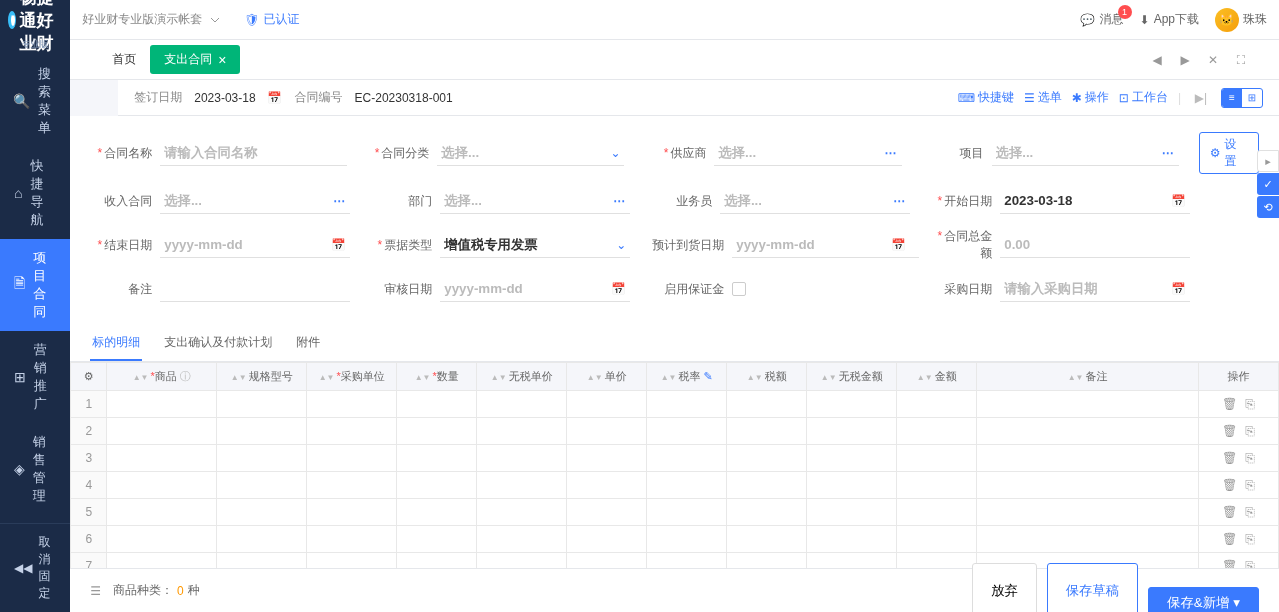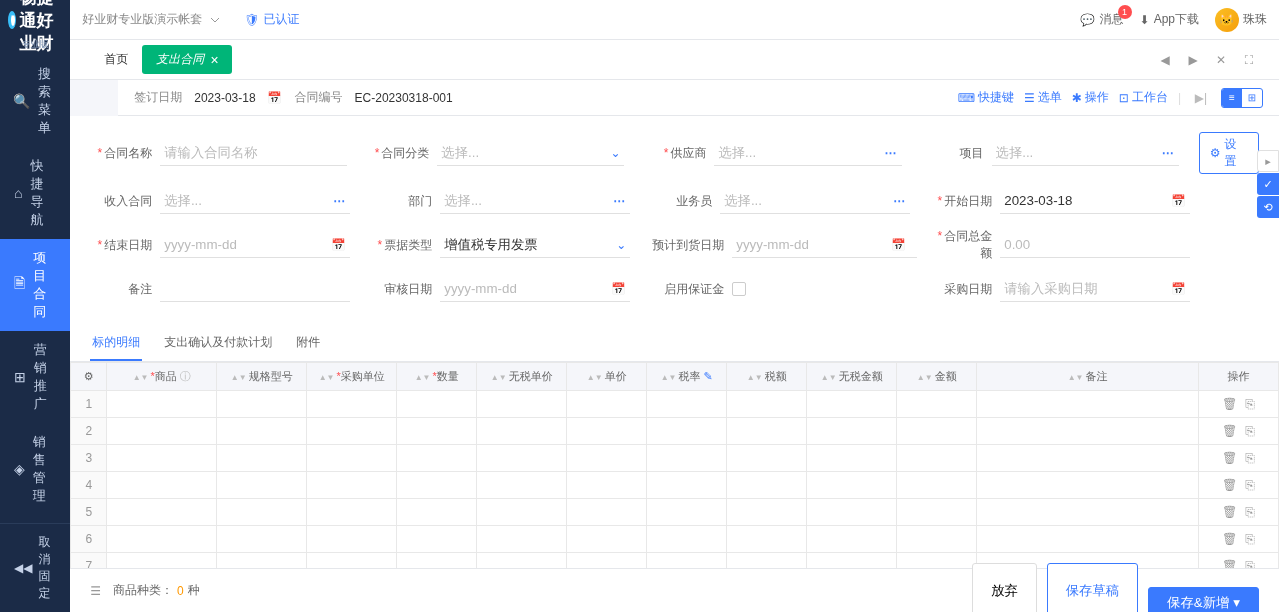--- a/index.html
+++ b/index.html
@@ -26,23 +26,23 @@
     .topbar { height: 40px; background: #fff; display: flex; align-items: center; padding: 0 12px; border-bottom: 1px solid #e5e7eb; }
     .account-select { display: flex; align-items: center; gap: 8px; color: #888; cursor: pointer; }
     .chevron-down { width: 10px; height: 10px; display: inline-block; }
     .verified { margin-left: 24px; color: #3a7afe; display: flex; align-items: center; gap: 4px; }
     .topbar-right { margin-left: auto; display: flex; align-items: center; gap: 16px; color: #666; }
     .topbar-btn { display: flex; align-items: center; gap: 4px; cursor: pointer; position: relative; }
     .badge { position: absolute; top: -6px; right: -8px; background: #ff4d4f; color: #fff; border-radius: 8px; min-width: 14px; height: 14px; font-size: 9px; display: flex; align-items: center; justify-content: center; padding: 0 3px; }
     .avatar { width: 24px; height: 24px; border-radius: 50%; background: linear-gradient(135deg,#fbbf24,#f59e0b); display: flex; align-items: center; justify-content: center; }
     
     
-    .tabs-row { height: 40px; background: #fff; display: flex; align-items: center; padding: 0 20px; border-bottom: 1px solid #e5e7eb; }
+    .tabs-row { height: 40px; background: #fff; display: flex; align-items: center; padding: 0 28px; border-bottom: 1px solid #e5e7eb; }
     .tab { padding: 6px 14px; cursor: pointer; border-radius: 3px; display: flex; align-items: center; gap: 6px; }
-    .tab.active { background: #00b578; color: #fff; font-style: italic; }
+    .tab.active { background: #00b578; color: #fff; }
     .tab-close { font-size: 14px; line-height: 1; }
     .tabs-right { margin-left: auto; display: flex; gap: 8px; align-items: center; color: #999; }
     .tab-nav-btn { width: 20px; height: 20px; display: flex; align-items: center; justify-content: center; cursor: pointer; }
     
     
     .toolbar { height: 36px; background: #fff; display: flex; align-items: center; padding: 0 16px; border-bottom: 1px solid #e5e7eb; gap: 12px; margin-left: 48px; }
     .tb-label { color: #888; }
     .tb-value { color: #333; }
     .cal-icon { color: #3a7afe; cursor: pointer; }
     .toolbar-right { margin-left: auto; display: flex; align-items: center; gap: 10px; color: #3a7afe; }
@@ -51,21 +51,21 @@
     .view-toggle { display: flex; border: 1px solid #3a7afe; border-radius: 3px; overflow: hidden; }
     .view-btn { width: 20px; height: 18px; display: flex; align-items: center; justify-content: center; cursor: pointer; font-size: 10px; }
     .view-btn.active { background: #3a7afe; color: #fff; }
     
     
     .form-area { background: #fff; padding: 16px 20px 8px; }
     .form-row { display: flex; gap: 20px; margin-bottom: 14px; align-items: center; }
     .form-group { display: flex; align-items: center; width: 260px; position: relative; }
     .form-label { width: 70px; text-align: right; color: #666; padding-right: 8px; flex-shrink: 0; }
     .req { color: #ff4d4f; margin-right: 2px; }
-    .form-input { flex: 1; height: 26px; border: none; border-bottom: 1px solid #e0e0e0; padding: 0 4px; color: #333; outline: none; background: transparent; }
+    .form-input { flex: 1; height: 26px; border: none; border-bottom: 1px solid #e0e0e0; padding: 0 4px; color: #333; outline: none; background: transparent; font-weight: bold; }
     .form-input::placeholder { color: #bbb; }
     .input-icon { position: absolute; right: 4px; color: #3a7afe; cursor: pointer; font-size: 12px; }
     .input-icon.dots { color: #3a7afe; font-weight: bold; letter-spacing: 1px; }
     .checkbox { width: 14px; height: 14px; border: 1px solid #ccc; border-radius: 2px; cursor: pointer; }
     .settings-btn { border: 1px solid #3a7afe; color: #3a7afe; padding: 3px 10px; border-radius: 3px; cursor: pointer; display: flex; align-items: center; gap: 4px; margin-left: auto; }
     
     
     .subtabs { display: flex; gap: 20px; padding: 0 20px; background: #fff; border-bottom: 1px solid #e5e7eb; }
     .subtab { padding: 10px 2px; cursor: pointer; color: #666; position: relative; }
     .subtab.active { color: #3a7afe; }

